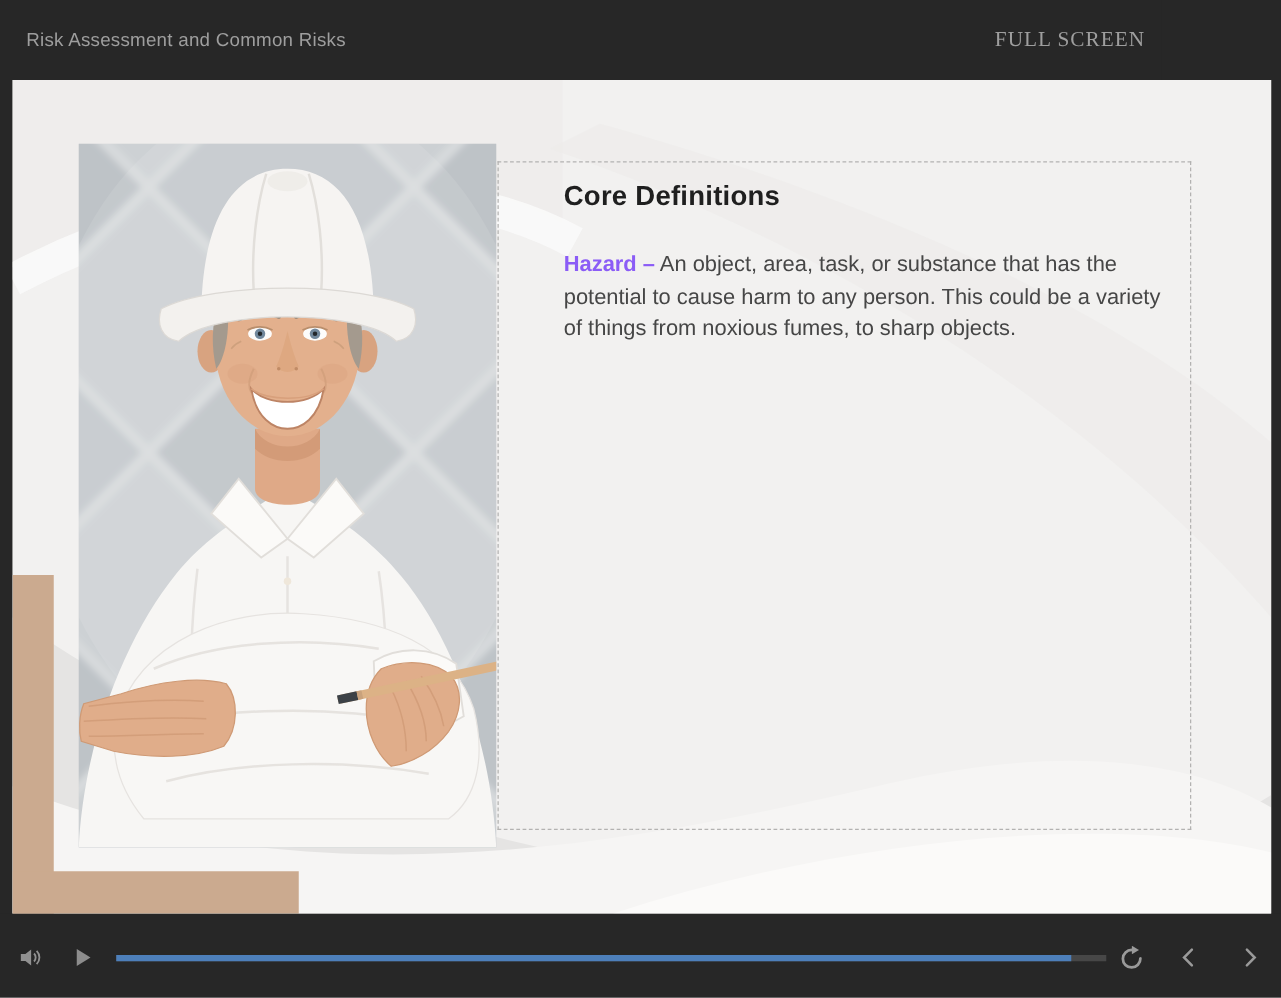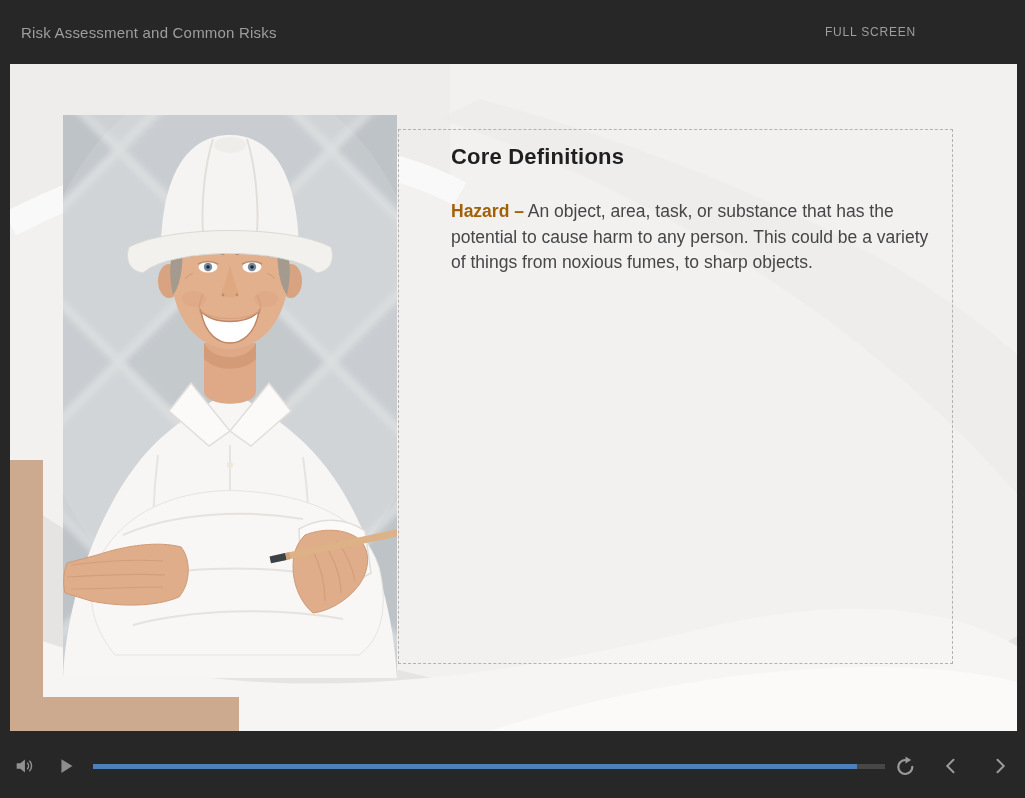--- a/index.html
+++ b/index.html
@@ -9,34 +9,34 @@
   }
   *{box-sizing:border-box;margin:0;padding:0;}
   html,body{width:1025px;height:798px;}
   body{font-family:"Liberation Sans","DejaVu Sans",sans-serif;background:var(--chrome-bg);}
   #app{position:relative;width:1025px;height:798px;background:var(--chrome-bg);overflow:hidden;}
 
   
   .topbar{position:absolute;left:0;top:0;width:929px;height:64px;background:var(--chrome-bg);
           display:flex;align-items:center;justify-content:space-between;padding:0 13px 0 21px;}
   .course-title{color:var(--chrome-text);font-size:15px;letter-spacing:.2px;}
-  .fullscreen-btn{background:none;border:none;color:var(--chrome-text);font-size:12px;
-          letter-spacing:.8px;cursor:pointer;font-family:Liberation Sans, sans-serif;}
+  .fullscreen-btn{background:none;border:none;color:var(--chrome-text);font-size:17px;
+          letter-spacing:.8px;cursor:pointer;font-family:Liberation Serif, serif;}
 
   
   .slide{position:absolute;left:10px;top:64px;width:1007px;height:667px;background:var(--slide-bg);overflow:hidden;}
   .bg-waves{position:absolute;left:0;top:0;width:1007px;height:667px;}
   .tan-bar-vertical{position:absolute;left:0;top:396px;width:33px;height:271px;background:var(--tan);}
   .tan-bar-horizontal{position:absolute;left:0;top:633px;width:229px;height:34px;background:var(--tan);}
   .dashed-box{position:absolute;left:388px;top:65px;width:555px;height:535px;
           border:1px dashed var(--dash-border);}
   .content{position:absolute;left:441px;top:80px;width:496px;}
   .slide-title{font-size:22px;font-weight:700;color:var(--title-text);letter-spacing:.2px;margin-bottom:29px;}
   .def{font-size:17.5px;line-height:25.5px;color:var(--body-text);margin-bottom:28px;}
-  .def strong{color:#a16207;font-weight:700;}
+  .def strong{color:#8b5cf6;font-weight:700;}
   .photo{position:absolute;left:53px;top:51px;width:334px;height:563px;display:block;}
 
   
   .playerbar{position:absolute;left:0;top:731px;width:1025px;height:67px;background:var(--chrome-bg);}
   .ctl{position:absolute;background:none;border:none;cursor:pointer;padding:0;line-height:0;}
   .ctl svg{display:block;}
   .volume-btn{left:13px;top:24px;}
   .play-btn{left:55px;top:24px;}
   .progress-track{left:93px;top:33px;width:792px;height:5px;background:var(--track-gray);}
   .progress-fill{height:100%;background:var(--accent-blue);}

